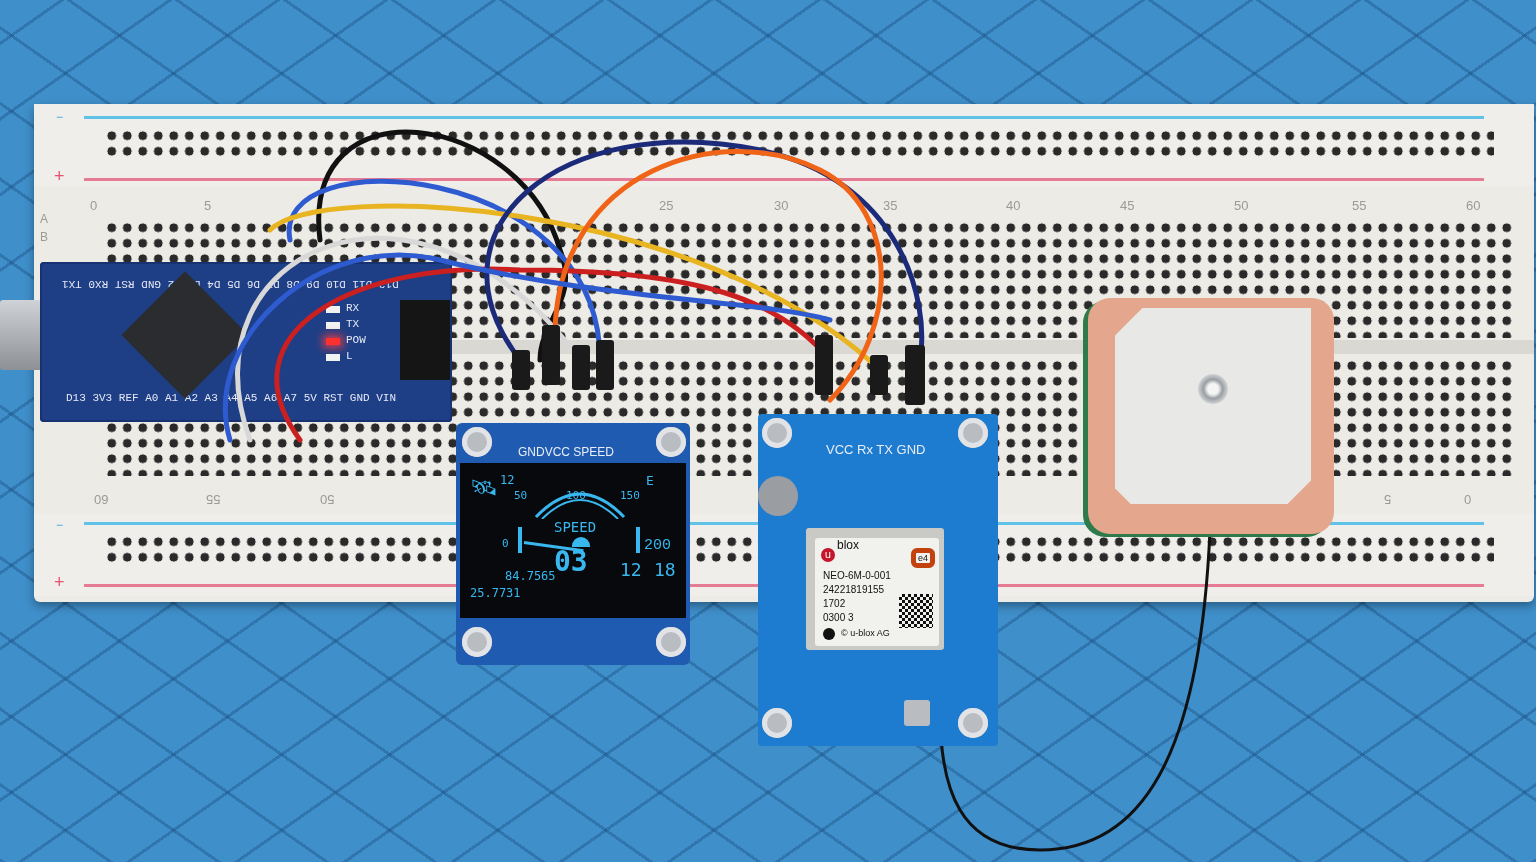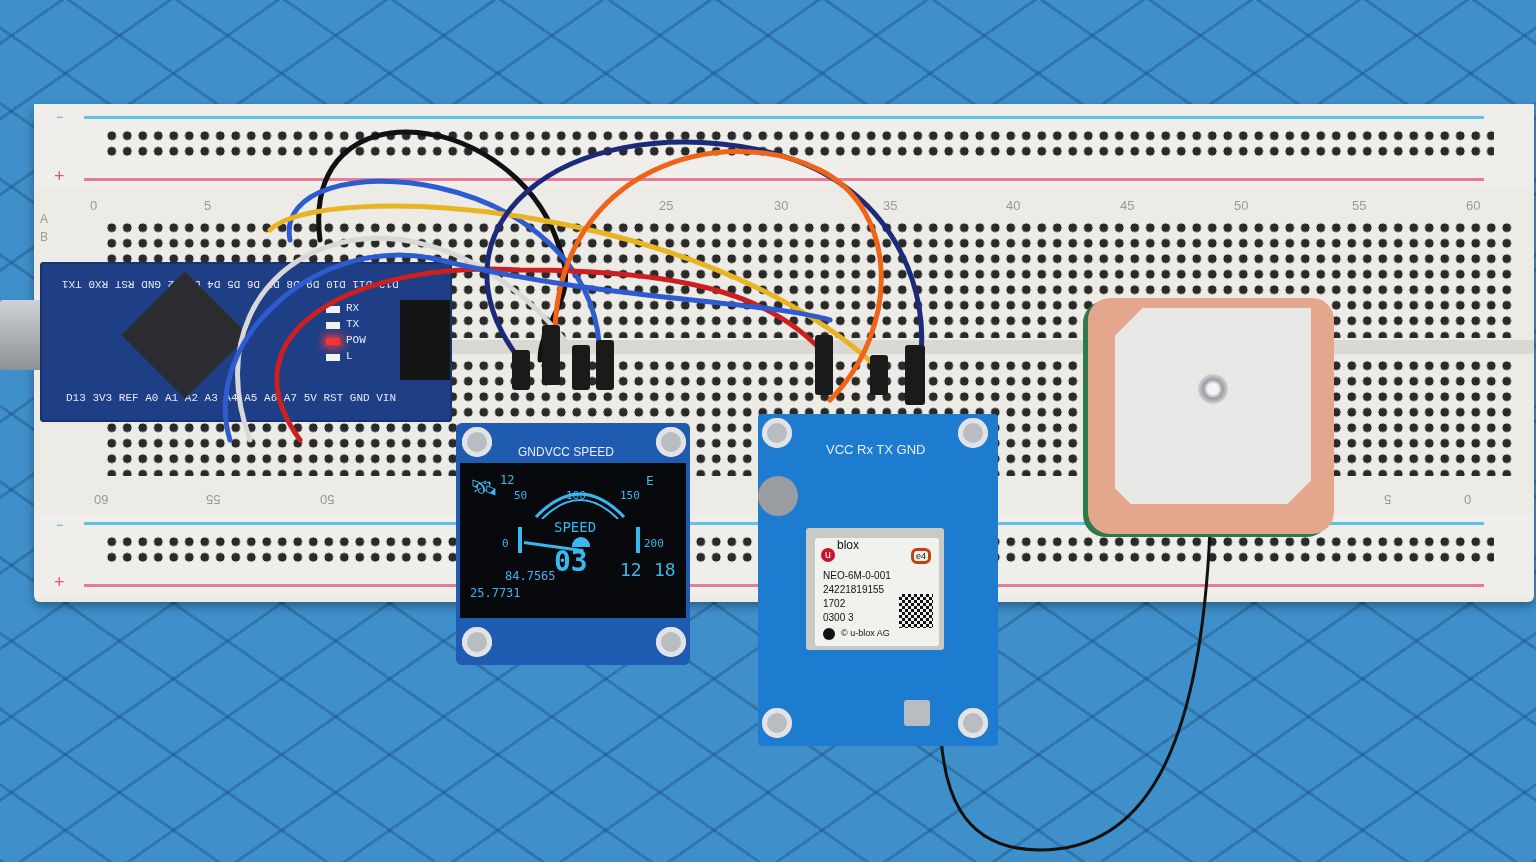--- a/index.html
+++ b/index.html
@@ -147,21 +147,21 @@
   <span class="abs oc" style="left:40px;top:10px;font-size:12px;">12</span>
   <span class="abs oc" style="left:186px;top:10px;font-size:13px;">E</span>
   <svg class="abs" style="left:70px;top:16px;" width="100" height="40">
     <path d="M6 38 Q50 -8 94 38" fill="none" stroke="#39b8f0" stroke-width="3"></path>
     <path d="M12 40 Q50 2 88 40" fill="none" stroke="#39b8f0" stroke-width="2"></path>
   </svg>
   <span class="abs oc" style="left:54px;top:26px;font-size:11px;">50</span>
   <span class="abs oc" style="left:106px;top:26px;font-size:11px;">100</span>
   <span class="abs oc" style="left:160px;top:26px;font-size:11px;">150</span>
   <span class="abs oc" style="left:42px;top:74px;font-size:11px;">0</span>
-  <span class="abs oc" style="left:184px;top:74px;font-size:11px;">200</span>
+  <span class="abs oc" style="left:184px;top:74px;font-size:15px;font-family:Liberation Mono, monospace;">200</span>
   <div class="abs" style="left:58px;top:64px;width:4px;height:26px;background:#39b8f0;"></div>
   <div class="abs" style="left:176px;top:64px;width:4px;height:26px;background:#39b8f0;"></div>
   <span class="abs oc" style="left:94px;top:56px;font-size:14px;">SPEED</span>
   <div class="abs" style="left:64px;top:78px;width:60px;height:3px;background:#39b8f0;transform:rotate(8deg);transform-origin:left;"></div>
   <div class="abs" style="left:112px;top:74px;width:18px;height:10px;border-radius:10px 10px 0 0;background:#39b8f0;"></div>
   <span class="abs oc" style="left:94px;top:82px;font-size:28px;font-weight:bold;">03</span>
   <span class="abs oc" style="left:10px;top:92px;font-size:12px;margin-top:31px;">25.7731</span>
   <span class="abs oc" style="left:10px;top:106px;font-size:12px;margin-left:35px;">84.7565</span>
   <span class="abs oc" style="left:160px;top:96px;font-size:18px;">12</span>
   <span class="abs oc" style="left:194px;top:96px;font-size:18px;">18</span>
@@ -174,21 +174,21 @@
   <div class="abs mhole" style="left:200px;top:294px;"></div>
   <span class="abs" style="left:68px;top:28px;font-family:'Liberation Sans',sans-serif;font-size:13px;color:#e9eef8;white-space:nowrap;">VCC Rx TX GND</span>
   <span class="abs" style="left:168px;top:150px;font-family:'Liberation Sans',sans-serif;font-size:13px;color:#dfe8f5;transform:rotate(90deg);transform-origin:left top;white-space:nowrap;">GY-NEO6MV2</span>
   <div class="abs" style="left:0;top:62px;width:40px;height:40px;border-radius:50%;background:#9a9da1;"></div>
   <div class="abs" style="left:146px;top:286px;width:26px;height:26px;background:#b9bdc2;border-radius:3px;"></div>
 </div>
 <div class="abs gps-mod"></div>
 <div class="abs gps-label">
   <span class="abs" style="left:6px;top:10px;width:14px;height:14px;border-radius:50%;background:#c4152b;color:#fff;font-size:10px;text-align:center;line-height:14px;">u</span>
   <span class="abs gtxt" style="left:22px;top:0;font-size:12px;">blox</span>
-  <span class="abs gtxt" style="left:96px;top:10px;font-size:9px;border:3px solid #c2410c;border-radius:6px;padding:0 2px;">e4</span>
+  <span class="abs gtxt" style="left:96px;top:10px;font-size:9px;border:5px solid #c2410c;border-radius:6px;padding:0 2px;">e4</span>
   <span class="abs gtxt" style="left:8px;top:32px;">NEO-6M-0-001</span>
   <span class="abs gtxt" style="left:8px;top:46px;">24221819155</span>
   <span class="abs gtxt" style="left:8px;top:60px;">1702</span>
   <span class="abs gtxt" style="left:8px;top:74px;">0300   3</span>
   <div class="abs" style="left:8px;top:90px;width:12px;height:12px;border-radius:50%;background:#111;"></div>
   <span class="abs gtxt" style="left:26px;top:90px;font-size:9px;">© u-blox AG</span>
   <div class="abs" style="left:84px;top:56px;width:34px;height:34px;background:repeating-conic-gradient(#111 0 25%,#f1f1ee 0 50%) 0 0/6px 6px;"></div>
 </div>
 
 <div class="abs ant"></div>

